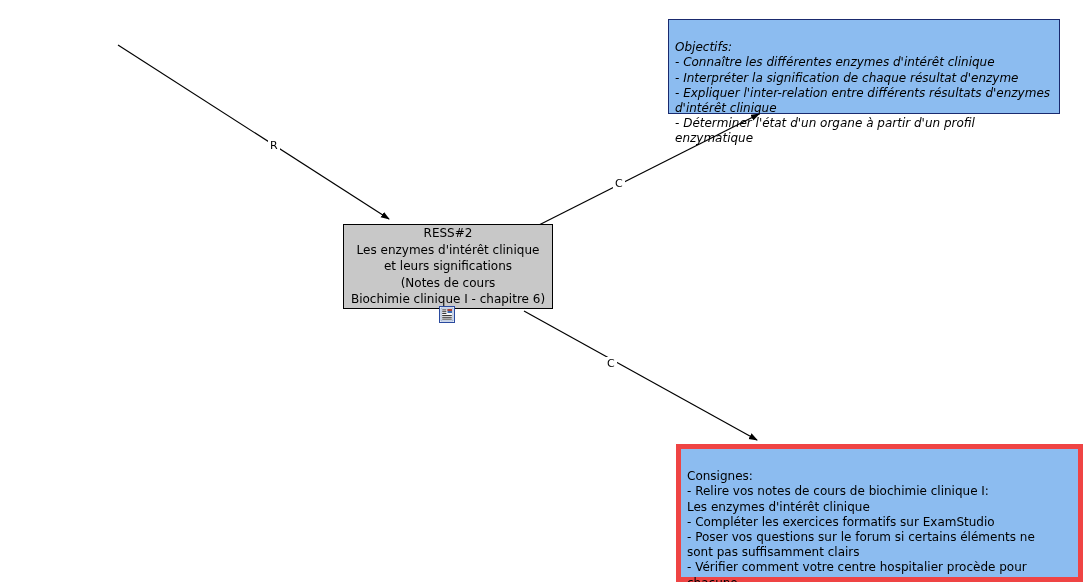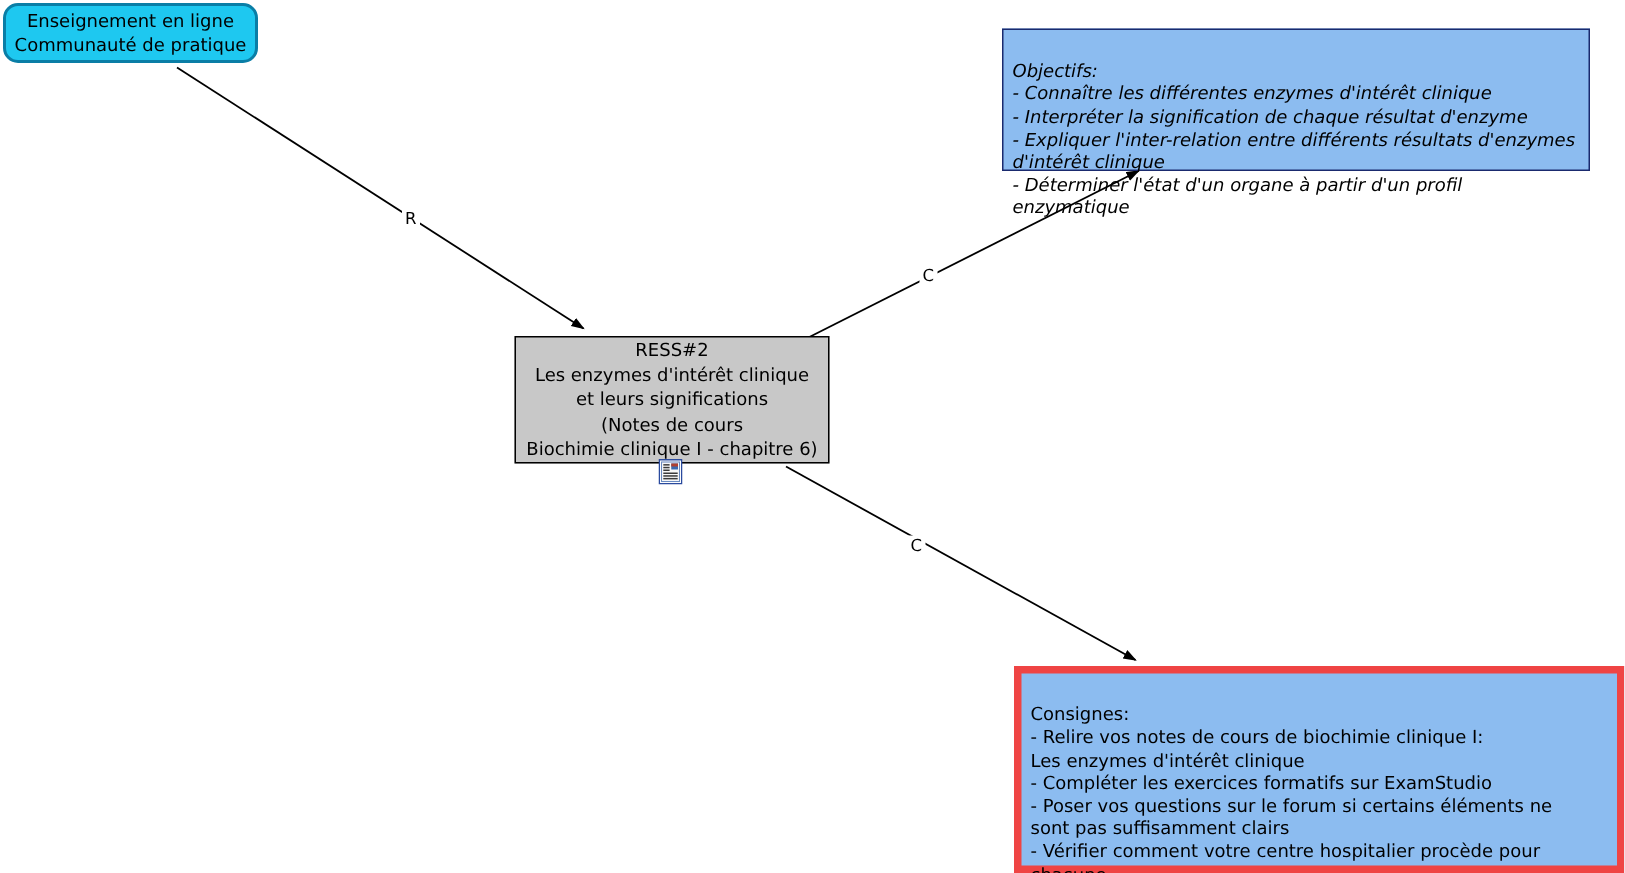--- a/index.html
+++ b/index.html
@@ -127,24 +127,20 @@
 
     <line x1="531" y1="229" x2="759" y2="114" stroke="#000000" stroke-width="1.2" marker-end="url(#arrowhead)"></line>
 
     <line x1="524" y1="311" x2="757" y2="440" stroke="#000000" stroke-width="1.2" marker-end="url(#arrowhead)"></line>
   </svg>
 
   <span class="edge-label label-r">R</span>
   <span class="edge-label label-c1">C</span>
   <span class="edge-label label-c2">C</span>
 
-  <div class="node node-community">
-    <span>Enseignement en ligne
-Communauté de pratique</span>
-  </div>
 
   <div class="node node-resource">
     <span>RESS#2
 Les enzymes d'intérêt clinique
 et leurs significations
 (Notes de cours
 Biochimie clinique I - chapitre 6)</span>
   </div>
 
   <div class="node node-objectifs">

